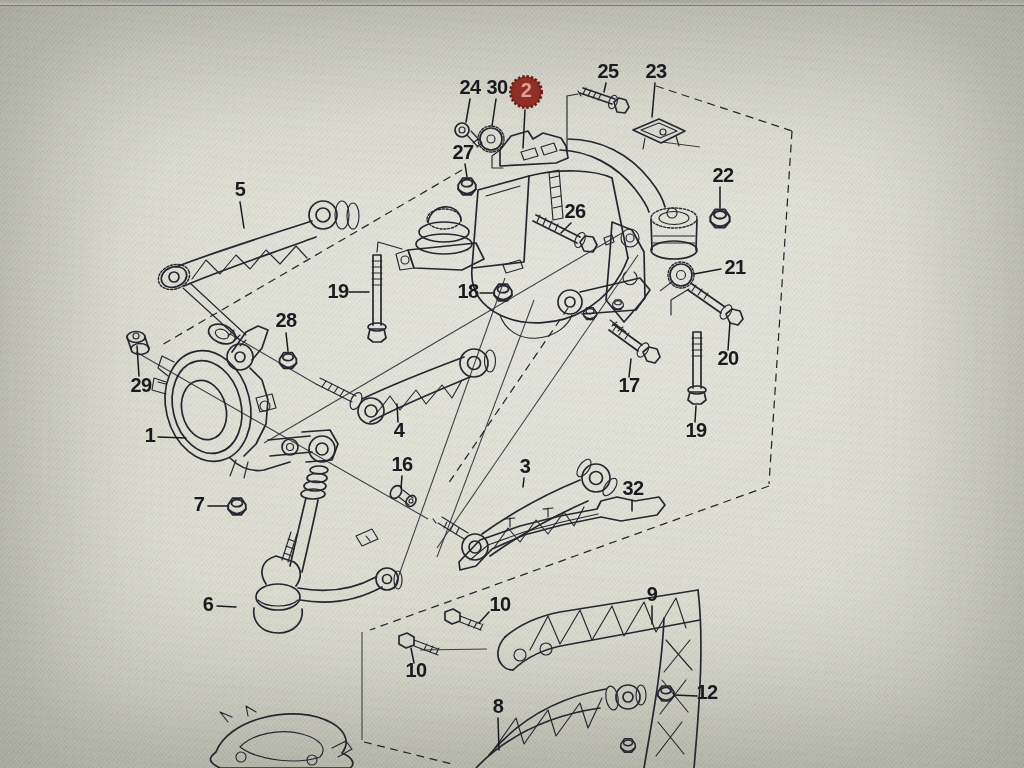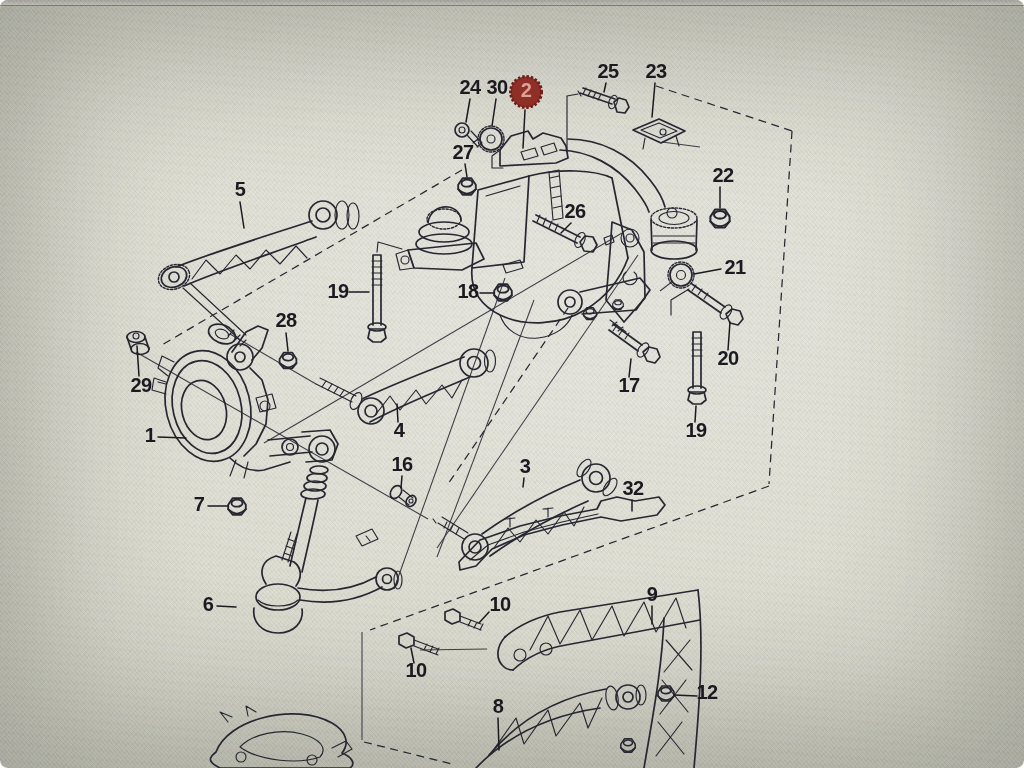--- a/index.html
+++ b/index.html
@@ -9,21 +9,20 @@
   }
   html,body{margin:0;padding:0;}
   .stage{
     position:relative;width:1024px;height:768px;overflow:hidden;
     background:
       radial-gradient(120% 90% at 54% 40%, rgba(255,255,255,0.30), rgba(255,255,255,0) 62%),
       radial-gradient(150% 125% at 50% 48%, #d8d8cc 28%, #c6c7bb 64%, #a9aa9e 96%),
       var(--bg);
     box-shadow: inset 0 0 150px 35px rgba(58,60,50,0.30);
     font-family:"Liberation Sans", sans-serif;
-    border-radius:8px;
   }
   .texture{
     position:absolute;inset:0;pointer-events:none;
     background:
       repeating-linear-gradient(48deg, rgba(80,85,70,0.045) 0 1px, rgba(255,255,255,0.05) 1px 3px),
       repeating-linear-gradient(132deg, rgba(80,85,70,0.03) 0 1px, rgba(255,255,255,0.03) 1px 4px);
   }
   .top-edge{
     position:absolute;top:0;left:0;width:100%;height:5px;
     background:linear-gradient(#a09f98,#b9b8b0);

